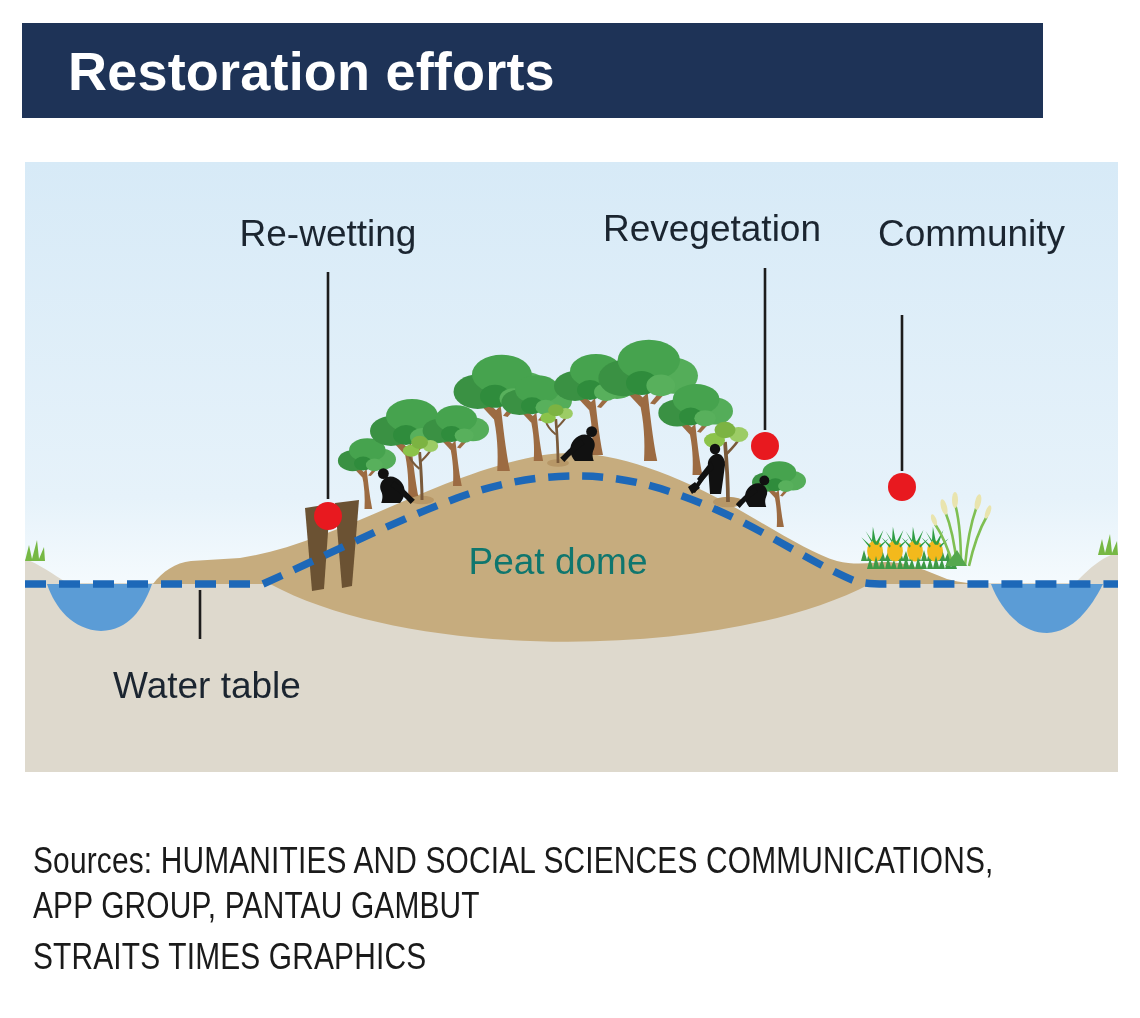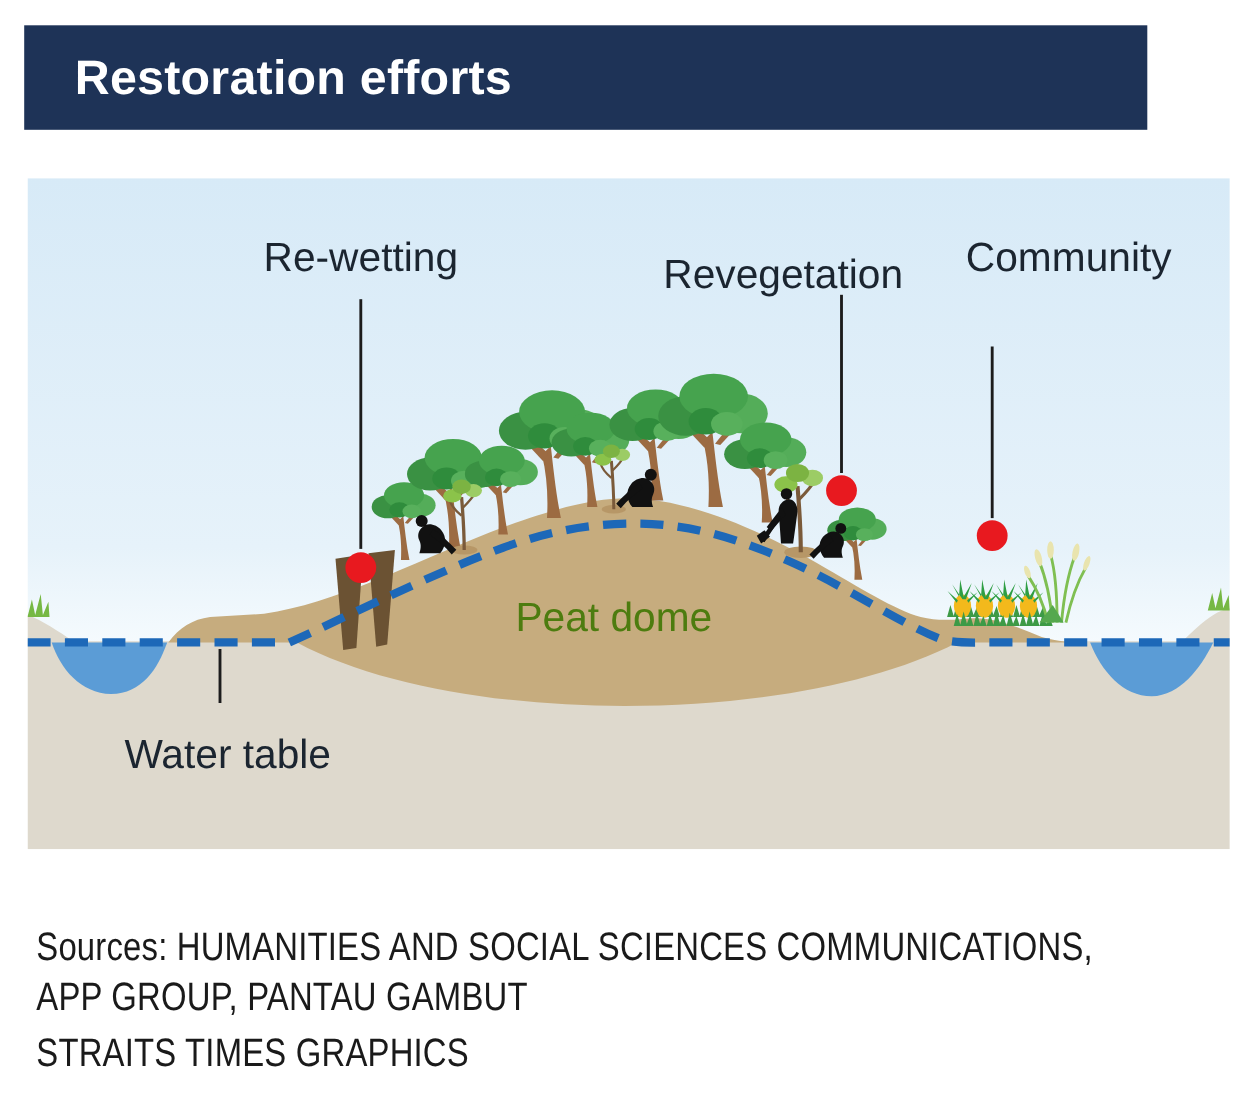--- a/index.html
+++ b/index.html
@@ -8,30 +8,30 @@
     --water:#5b9cd6; --wtline:#1d68b8; --marker:#e8191f;
     --trunk:#9c6b42; --canopy:#46a34e;
     --label-color:#1b2530; --footer-color:#1a1a1a;
   }
   html,body{margin:0;padding:0;}
   body{font-family:"Liberation Sans","DejaVu Sans",sans-serif;background:#ffffff;}
   .page{position:relative;width:1140px;height:1018px;background:#ffffff;overflow:hidden;}
 
   .header{position:absolute;left:22px;top:23px;width:1021px;height:95px;
     background:var(--header-bg,#1e3357);display:flex;align-items:center;}
-  .header .title{color:var(--header-text,#fff);font-size:44px;font-weight:700;
+  .header .title{color:var(--header-text,#fff);font-size:54px;font-weight:700;
     padding-left:46px;letter-spacing:0.2px;}
 
   .diagram{position:absolute;left:25px;top:162px;width:1093px;height:610px;padding-left:41px;}
   .diagram svg{position:absolute;left:0;top:0;}
 
   .dlabel{position:absolute;font-size:37px;color:var(--label-color,#1b2530);
     white-space:nowrap;line-height:43px;}
   .centered{transform:translateX(-50%);}
-  .peatlabel{color:#4d7c0f;}
+  .peatlabel{color:#0f766e;}
 
   .footer-line{position:absolute;left:33px;font-size:36px;color:var(--footer-color,#1a1a1a);
     transform:scaleX(0.83);transform-origin:0 0;white-space:nowrap;letter-spacing:0.2px;}
 
   
   .soil{fill:var(--underground,#ded9cd);}
   .pool{fill:var(--water,#5b9cd6);}
   .peatshape{fill:var(--peat,#c6ac7e);}
   .wedge{fill:var(--peat-dark,#6b5233);}
   .wtdash{stroke:var(--wtline,#1d68b8);stroke-width:7.5;fill:none;stroke-dasharray:21 13;}
@@ -206,21 +206,21 @@
       </g>
 
       <g>
         <circle class="marker-dot" cx="303" cy="354" r="14"></circle>
         <circle class="marker-dot" cx="740" cy="284" r="14"></circle>
         <circle class="marker-dot" cx="877" cy="325" r="14"></circle>
       </g>
     </svg>
 
     <div class="dlabel centered" style="left:303px;top:50px;">Re-wetting</div>
-    <div class="dlabel centered" style="left:687px;top:66px;">Revegetation</div>
+    <div class="dlabel centered" style="left:687px;top:45px;">Revegetation</div>
     <div class="dlabel" style="left:853px;top:50px;">
       <div>Community</div>
     </div>
     <div class="dlabel centered peatlabel" style="left:533px;top:378px;">Peat dome</div>
     <div class="dlabel centered" style="left:182px;top:502px;">Water table</div>
   </div>
 
   <div class="footer-line" style="top:840px;">Sources: HUMANITIES AND SOCIAL SCIENCES COMMUNICATIONS,</div>
   <div class="footer-line" style="top:885px;">APP GROUP, PANTAU GAMBUT</div>
   <div class="footer-line" style="top:936px;">STRAITS TIMES GRAPHICS</div>

